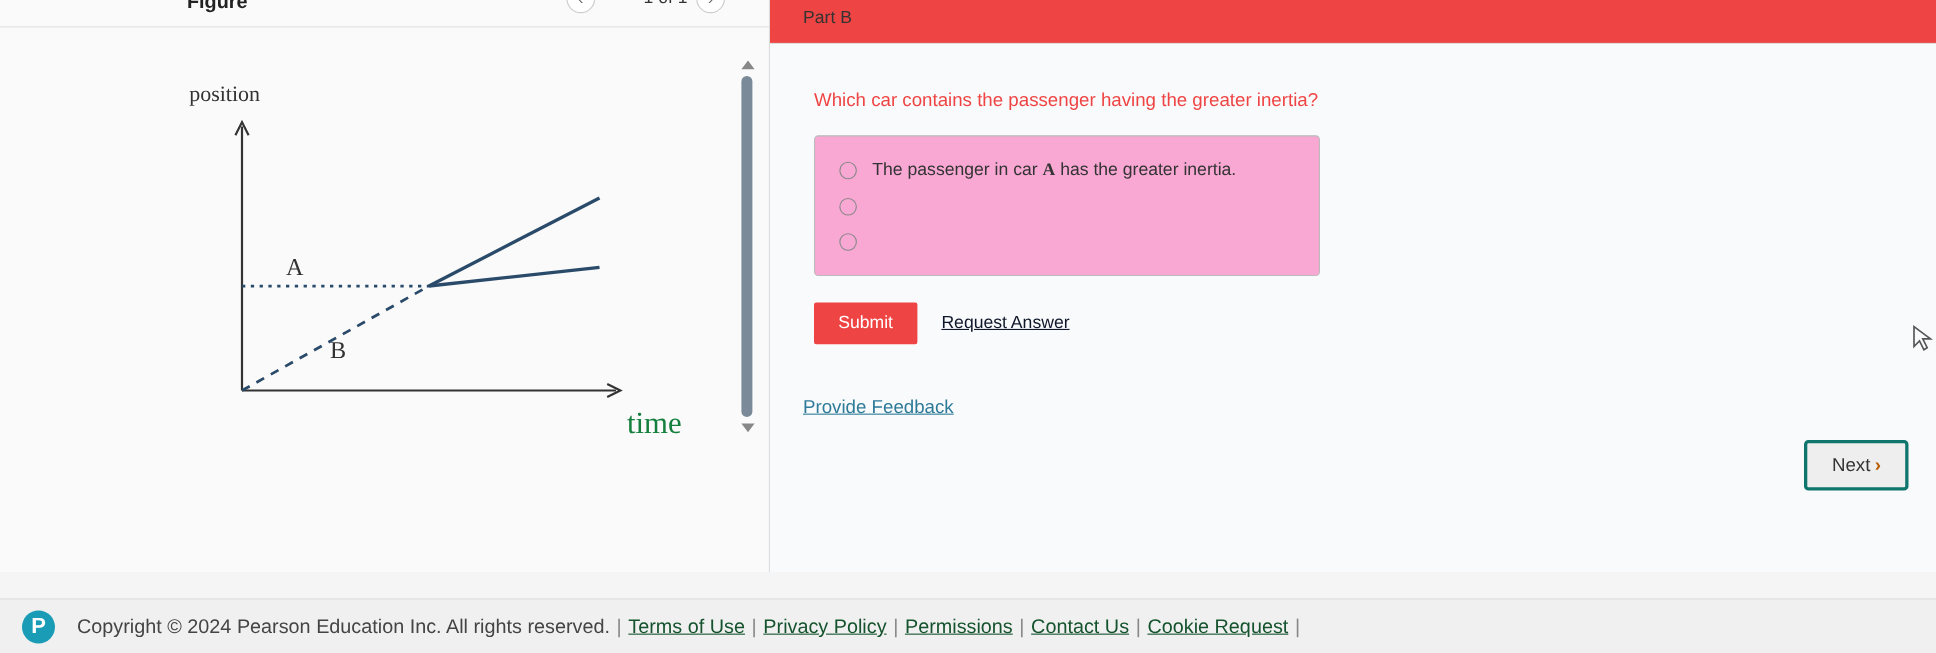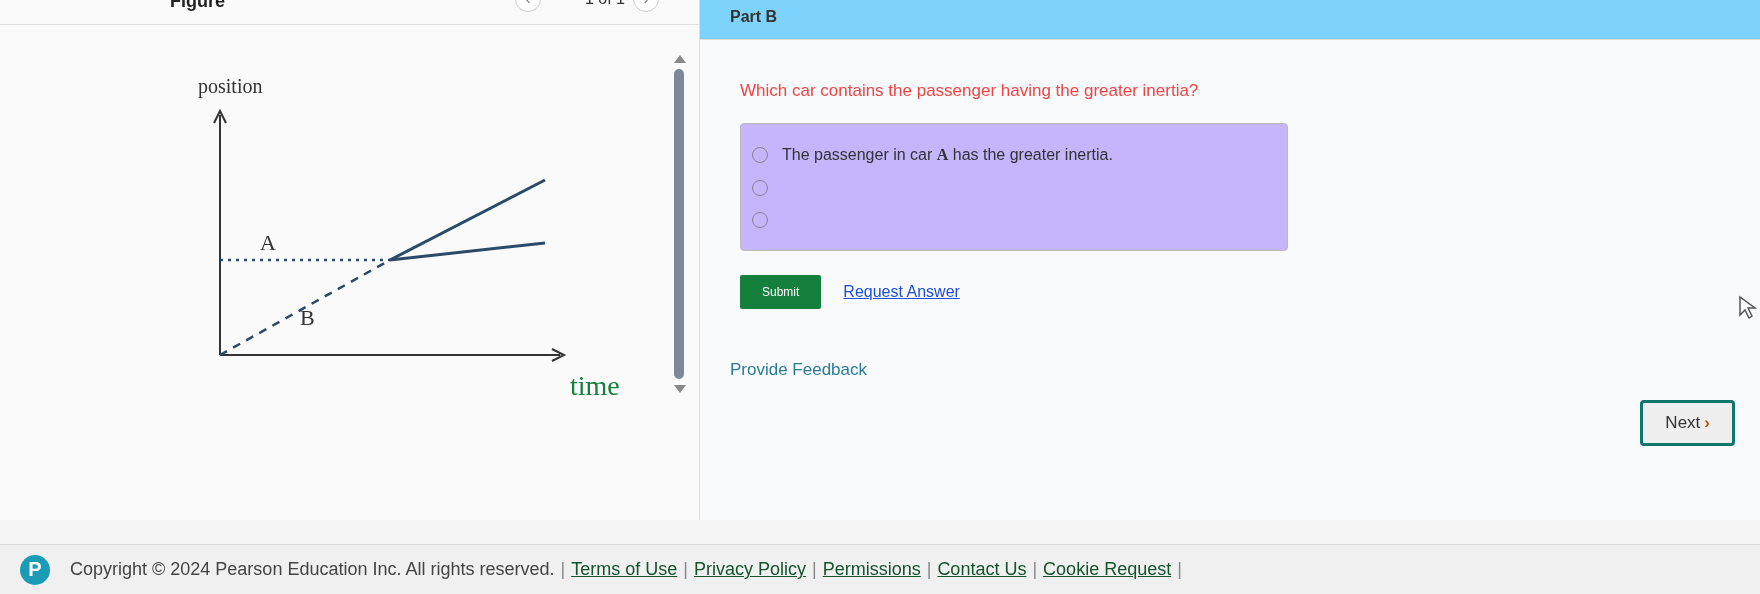--- a/index.html
+++ b/index.html
@@ -59,21 +59,21 @@
       color: #333;
       margin-left: 36px;
     }
     .figure-area {
       position: relative;
       padding: 40px 60px 20px 180px;
     }
     .axis-label-y {
       position: absolute;
       top: 50px;
-      left: 198px;
+      left: 172px;
       font-size: 20px;
       color: #333;
       font-family: Georgia, serif;
     }
     .graph-svg {
       display: block;
       margin-top: 30px;
     }
     .axis-label-x {
       position: absolute;
@@ -105,44 +105,44 @@
       background: #7a8a99;
       border-radius: 5px;
       margin: 0 auto;
     }
     .right-panel {
       flex: 1;
       position: relative;
       background: #f9fafb;
     }
     .part-header {
-      background: #7dd3fc;
+      background: #ef4444;
       height: 40px;
       padding: 8px 30px 0 30px;
-      font-weight: bold;
+      font-weight: normal;
       font-size: 16px;
       color: #333;
       border-bottom: 1px solid #ddd;
     }
     .question-area {
       padding: 25px 30px;
     }
     .question-text {
       font-size: 17px;
       color: #ef4444;
       margin-bottom: 22px;
       padding-left: 10px;
       margin-top: 16px;
     }
     .options-box {
       border: 1px solid #bbb;
       border-radius: 4px;
-      background: #c4b5fd;
-      padding: 14px 11px;
-      width: 548px;
+      background: #f9a8d4;
+      padding: 14px 22px;
+      width: 460px;
       margin-left: 10px;
     }
     .option-row {
       display: flex;
       align-items: center;
       padding: 8px 0;
       font-size: 16px;
       color: #333;
       cursor: pointer;
     }
@@ -156,39 +156,40 @@
     }
     .option-row .bold { font-weight: bold; font-family: Georgia, serif;}
     .action-row {
       margin-top: 24px;
       display: flex;
       align-items: center;
       gap: 22px;
       margin-left: 10px;
     }
     .submit-btn {
-      background: #15803d;
+      background: #ef4444;
       color: #fff;
       border: none;
       padding: 10px 22px;
-      font-size: 12px;
+      font-size: 16px;
       border-radius: 2px;
       cursor: pointer;
     }
     .request-link {
-      color: #1d4ed8;
+      color: #0f172a;
       text-decoration: underline;
       font-size: 16px;
       cursor: pointer;
     }
     .feedback-link {
       position: absolute;
       left: 30px;
       top: 360px;
       color: #2d7a99;
+      text-decoration: underline;
       font-size: 17px;
       cursor: pointer;
     }
     .next-btn {
       position: absolute;
       right: 25px;
       top: 400px;
       background: #eee;
       border: 3px solid #0f766e;
       border-radius: 4px;

